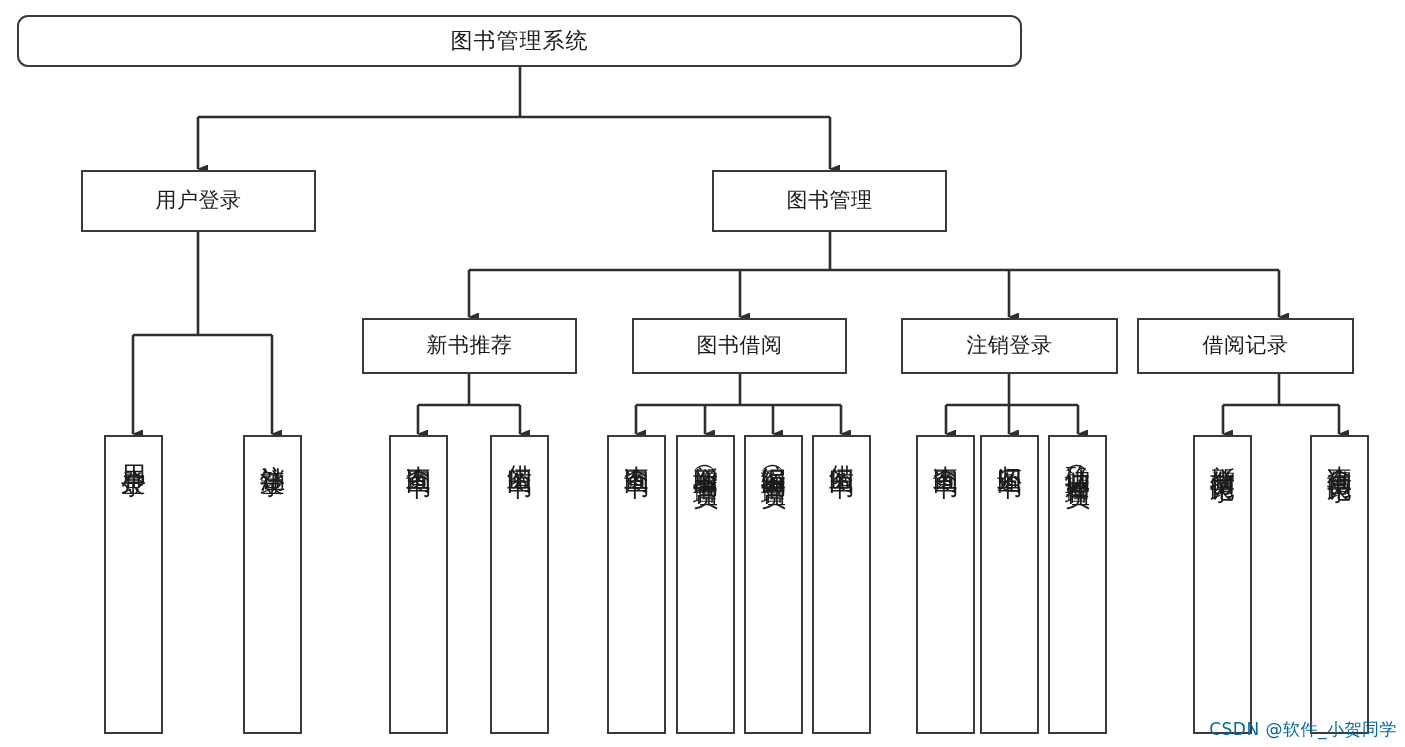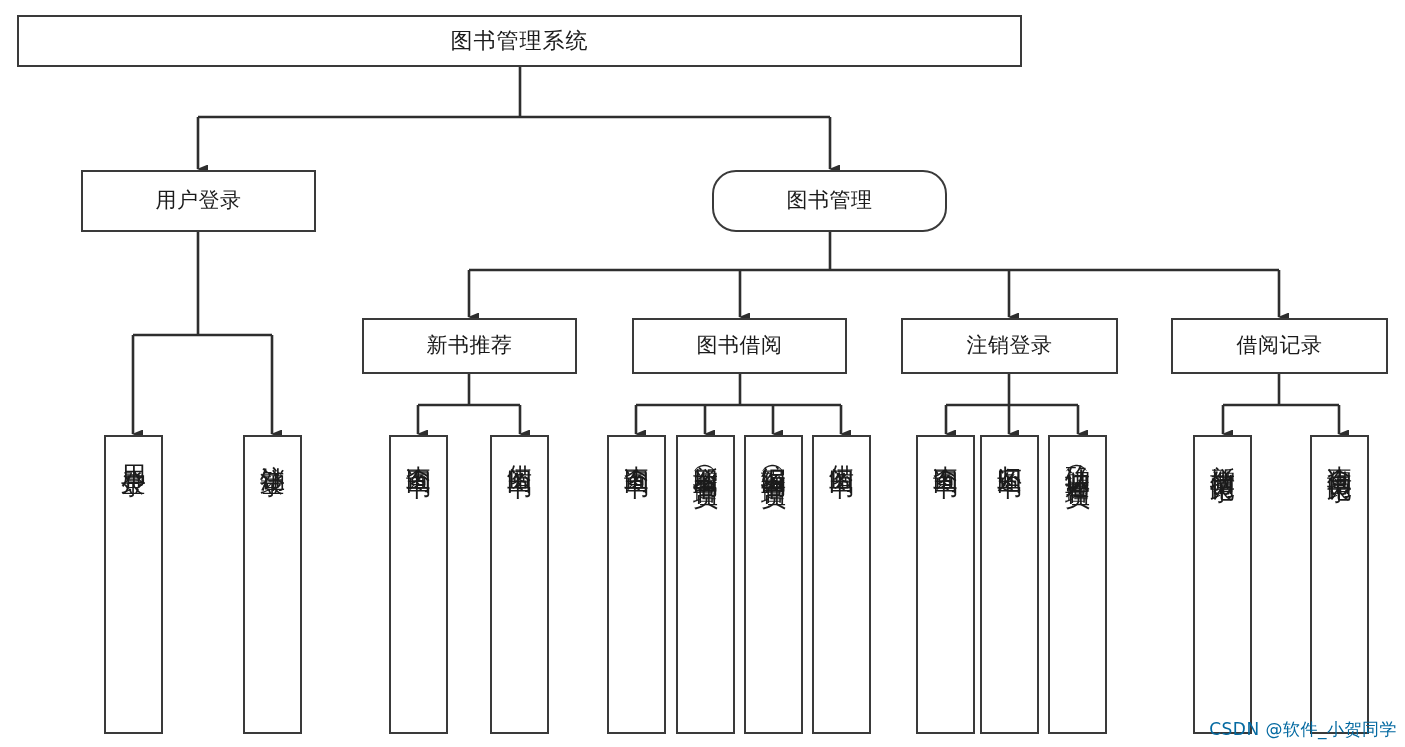--- a/index.html
+++ b/index.html
@@ -125,45 +125,45 @@
       <path d="M1009,405 L1009,434" marker-end="url(#arrow)"></path>
       <path d="M1078,405 L1078,434" marker-end="url(#arrow)"></path>
 
       <path d="M1279,374 L1279,405"></path>
       <path d="M1223,405 L1339,405"></path>
       <path d="M1223,405 L1223,434" marker-end="url(#arrow)"></path>
       <path d="M1339,405 L1339,434" marker-end="url(#arrow)"></path>
     </g>
   </svg>
 
-  <div class="node horiz root" style="left:17px; top:15px; width:1005px; height:52px;">
+  <div class="node horiz root" style="left:17px; top:15px; width:1005px; height:52px;border-radius:11px;">
     <span class="lbl">图书管理系统</span>
   </div>
 
   <div class="node horiz" style="left:81px; top:170px; width:235px; height:62px;">
     <span class="lbl">用户登录</span>
   </div>
 
-  <div class="node horiz" style="left:712px; top:170px; width:235px; height:62px;border-radius:24px;">
+  <div class="node horiz" style="left:712px; top:170px; width:235px; height:62px;">
     <span class="lbl">图书管理</span>
   </div>
 
   <div class="node horiz" style="left:362px; top:318px; width:215px; height:56px;">
     <span class="lbl">新书推荐</span>
   </div>
 
   <div class="node horiz" style="left:632px; top:318px; width:215px; height:56px;">
     <span class="lbl">图书借阅</span>
   </div>
 
   <div class="node horiz" style="left:901px; top:318px; width:217px; height:56px;">
     <span class="lbl">注销登录</span>
   </div>
 
-  <div class="node horiz" style="left:1171px; top:318px; width:217px; height:56px;">
+  <div class="node horiz" style="left:1137px; top:318px; width:217px; height:56px;">
     <span class="lbl">借阅记录</span>
   </div>
 
   <div class="node vert" style="left:104px; top:435px; width:59px; height:299px;">
     <span class="lbl">用户登录</span>
   </div>
   <div class="node vert" style="left:243px; top:435px; width:59px; height:299px;">
     <span class="lbl">注销登录</span>
   </div>
 

